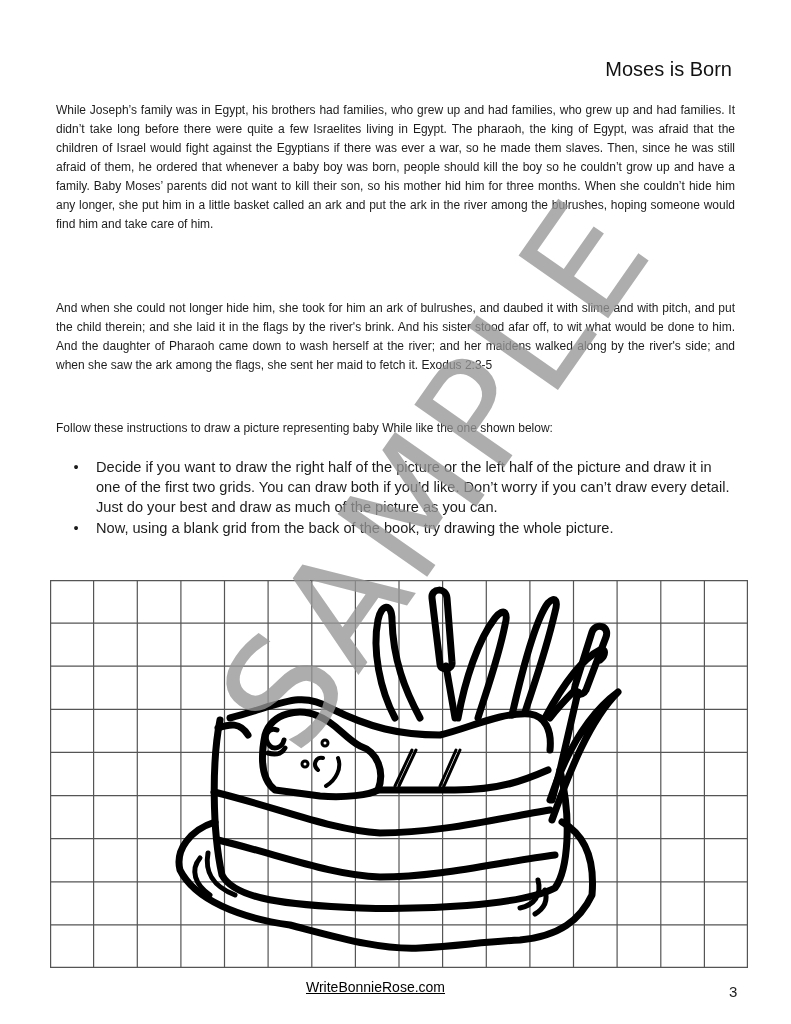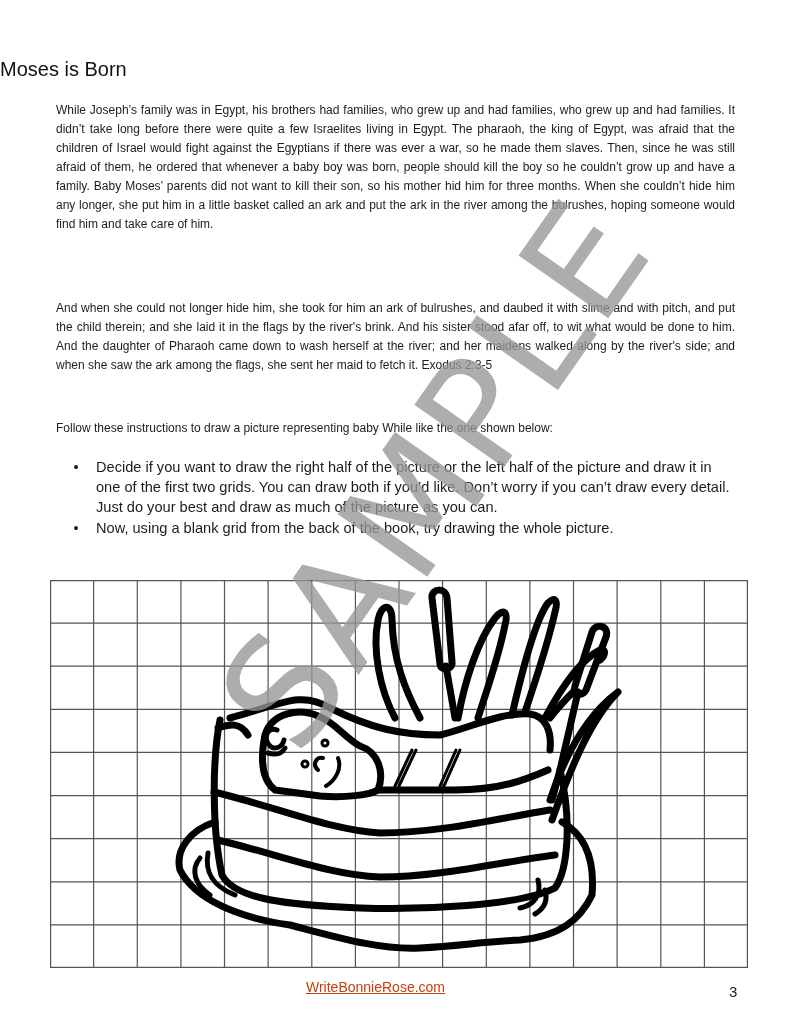--- a/index.html
+++ b/index.html
@@ -3,21 +3,21 @@
   <meta charset="utf-8">
   <style>
     html, body { margin: 0; padding: 0; background: #ffffff; }
     body {
       width: 791px; height: 1024px; position: relative; overflow: hidden;
       font-family: "Liberation Sans", "DejaVu Sans", sans-serif;
       color: #1a1a1a;
     }
     .title {
       position: absolute; left: 0; width: 732px; top: 56px;
-      text-align: left; font-size: 20px; line-height: 26px; color: #111;
+      text-align: right; font-size: 20px; line-height: 26px; color: #111;
     }
     .para {
       position: absolute; left: 56px; width: 679px;
       font-size: 12px; line-height: 19px; text-align: justify; color: #1c1c1c;
       margin: 0;
     }
     .para.p1 { top: 101px; }
     .para.quote { top: 299px; }
     .para.instr { top: 419px; }
     ul.bullets {
@@ -33,21 +33,21 @@
     .grid-wrap svg { position: absolute; left: 0; top: 0; }
     .watermark {
       position: absolute; left: 150px; top: 440px; width: 500px; height: 170px;
       font-size: 150px; line-height: 170px; text-align: center;
       color: rgba(150,150,150,0.78); transform: rotate(-55deg);
       transform-origin: 50% 50%; letter-spacing: 4px; pointer-events: none;
       font-family: "DejaVu Sans", sans-serif;
     }
     .footer-link {
       position: absolute; left: 0; width: 751px; top: 979px;
-      text-align: center; font-size: 14px; color: #c2410c; text-decoration: underline;
+      text-align: center; font-size: 14px; color: #000000; text-decoration: underline;
     }
     .footer-link span { cursor: pointer; }
     .page-num {
       position: absolute; left: 729px; top: 983px; font-size: 15px; color: #222;
     }
   </style>
 </head>
 <body>
 
 <div class="title">Moses is Born</div>

